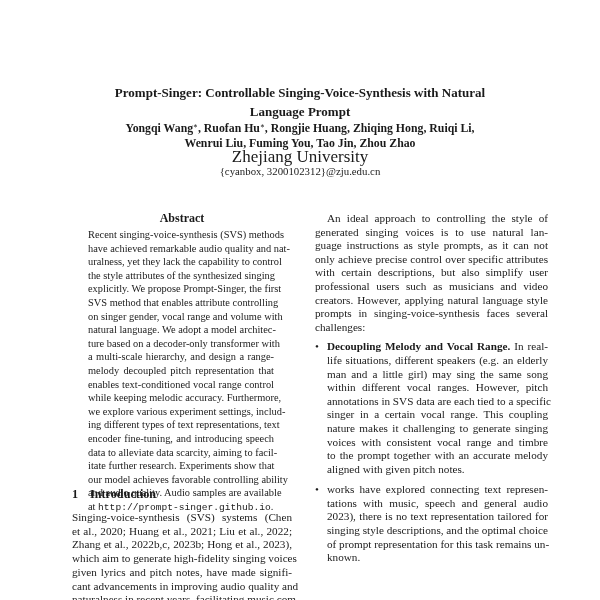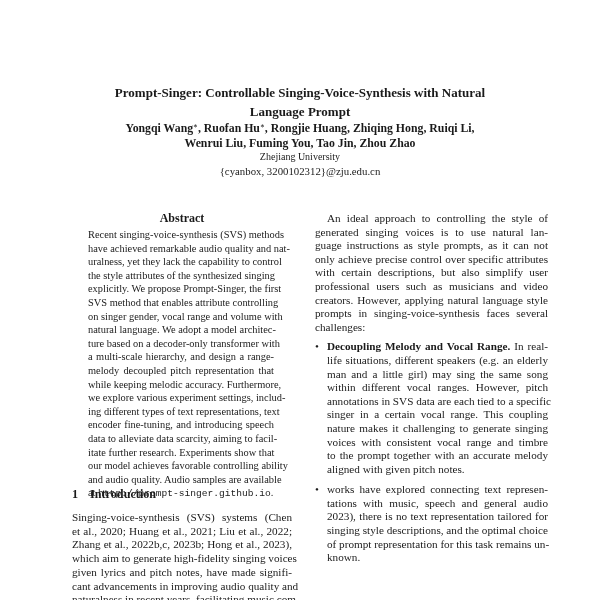--- a/index.html
+++ b/index.html
@@ -3,21 +3,21 @@
   <meta charset="utf-8">
   <style>
     html, body { margin: 0; padding: 0; background: #ffffff; }
     body { width: 600px; height: 600px; overflow: hidden; position: relative;
       font-family: "Liberation Serif", "DejaVu Serif", serif; color: #1a1a1a; }
     .title { position: absolute; top: 68px; left: 60px; width: 480px; text-align: center;
       font-weight: bold; font-size: 13px; line-height: 18.5px; margin-top: 16px; }
     .authors { position: absolute; top: 121px; left: 60px; width: 480px; text-align: center;
       font-weight: bold; font-size: 11.8px; line-height: 14.5px; }
     .affil { position: absolute; top: 150px; left: 60px; width: 480px; text-align: center;
-      font-size: 10px; line-height: 14px; }
+      font-size: 17px; line-height: 14px; }
     .email { position: absolute; top: 164px; left: 60px; width: 480px; text-align: center;
       font-family: Liberation Serif, serif; font-size: 10.8px; line-height: 14px; }
     .abstract-head { position: absolute; top: 211px; left: 72px; width: 220px; text-align: center;
       font-weight: bold; font-size: 12px; }
     .abstract { position: absolute; top: 228px; left: 88px; width: 186px; font-size: 10.4px;
       line-height: 13.6px; text-align: justify; hyphens: manual; }
     .mono { font-family: "Liberation Mono", "DejaVu Sans Mono", monospace; font-size: 9.6px; }
     .sec-head { position: absolute; top: 487px; left: 72px; font-weight: bold; font-size: 12.2px; }
     .sec-head .num { display: inline-block; width: 18px; }
     .intro { position: absolute; top: 511px; left: 72px; width: 220px; font-size: 11.2px;
@@ -56,20 +56,21 @@
   <span class="line">have achieved remarkable audio quality and nat-</span>
   <span class="line">uralness, yet they lack the capability to control</span>
   <span class="line">the style attributes of the synthesized singing</span>
   <span class="line">explicitly. We propose Prompt-Singer, the first</span>
   <span class="line">SVS method that enables attribute controlling</span>
   <span class="line">on singer gender, vocal range and volume with</span>
   <span class="line">natural language. We adopt a model architec-</span>
   <span class="line">ture based on a decoder-only transformer with</span>
   <span class="line">a multi-scale hierarchy, and design a range-</span>
   <span class="line">melody decoupled pitch representation that</span>
+  <span class="line">enables text-conditioned vocal range control</span>
   <span class="line">while keeping melodic accuracy. Furthermore,</span>
   <span class="line">we explore various experiment settings, includ-</span>
   <span class="line">ing different types of text representations, text</span>
   <span class="line">encoder fine-tuning, and introducing speech</span>
   <span class="line">data to alleviate data scarcity, aiming to facil-</span>
   <span class="line">itate further research. Experiments show that</span>
   <span class="line">our model achieves favorable controlling ability</span>
   <span class="line">and audio quality. Audio samples are available</span>
   <span class="line last"><span>at </span><span class="mono">http://prompt-singer.github.io</span><span>.</span></span>
 </div>

